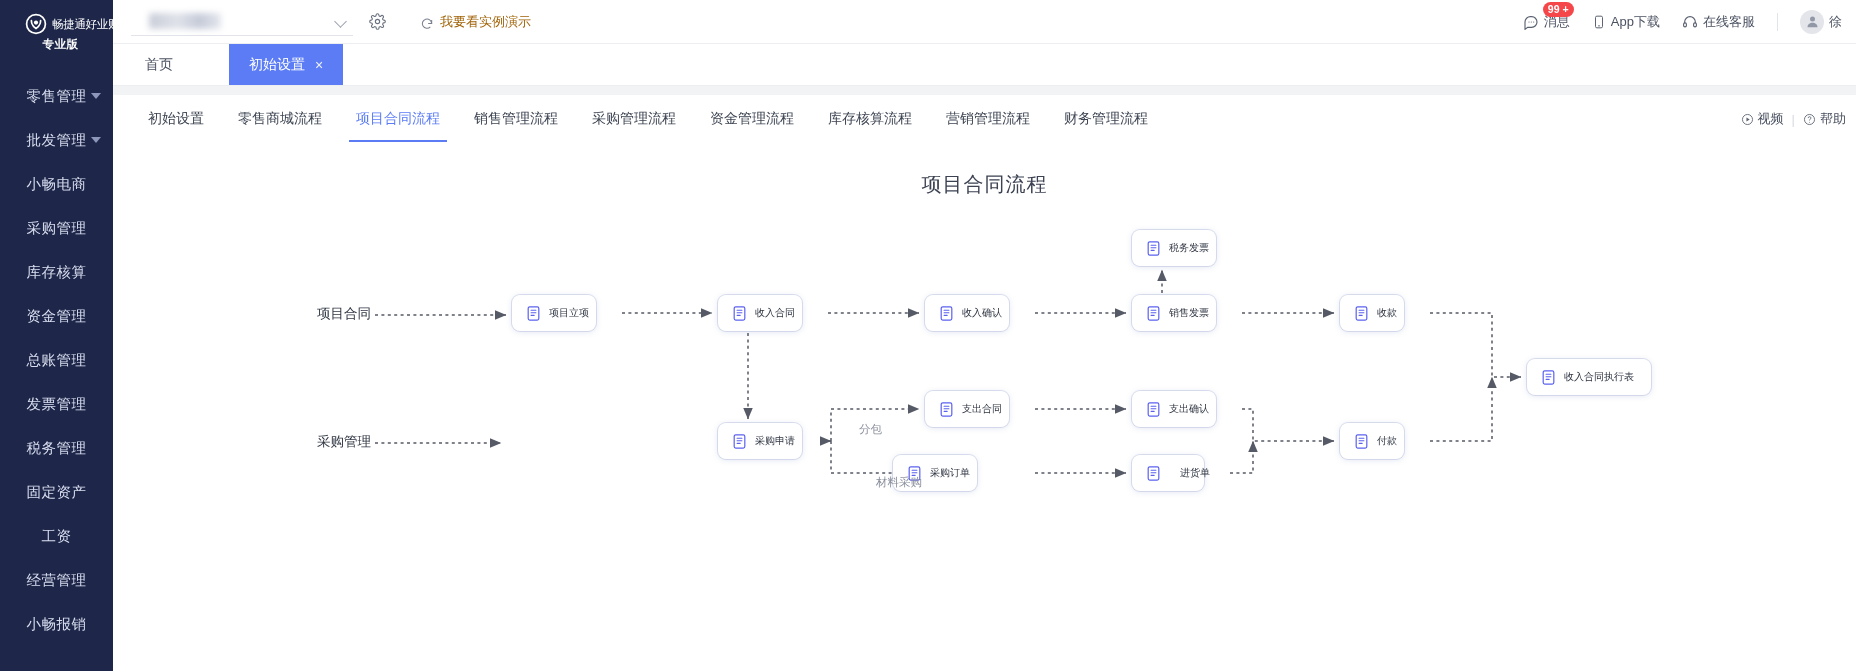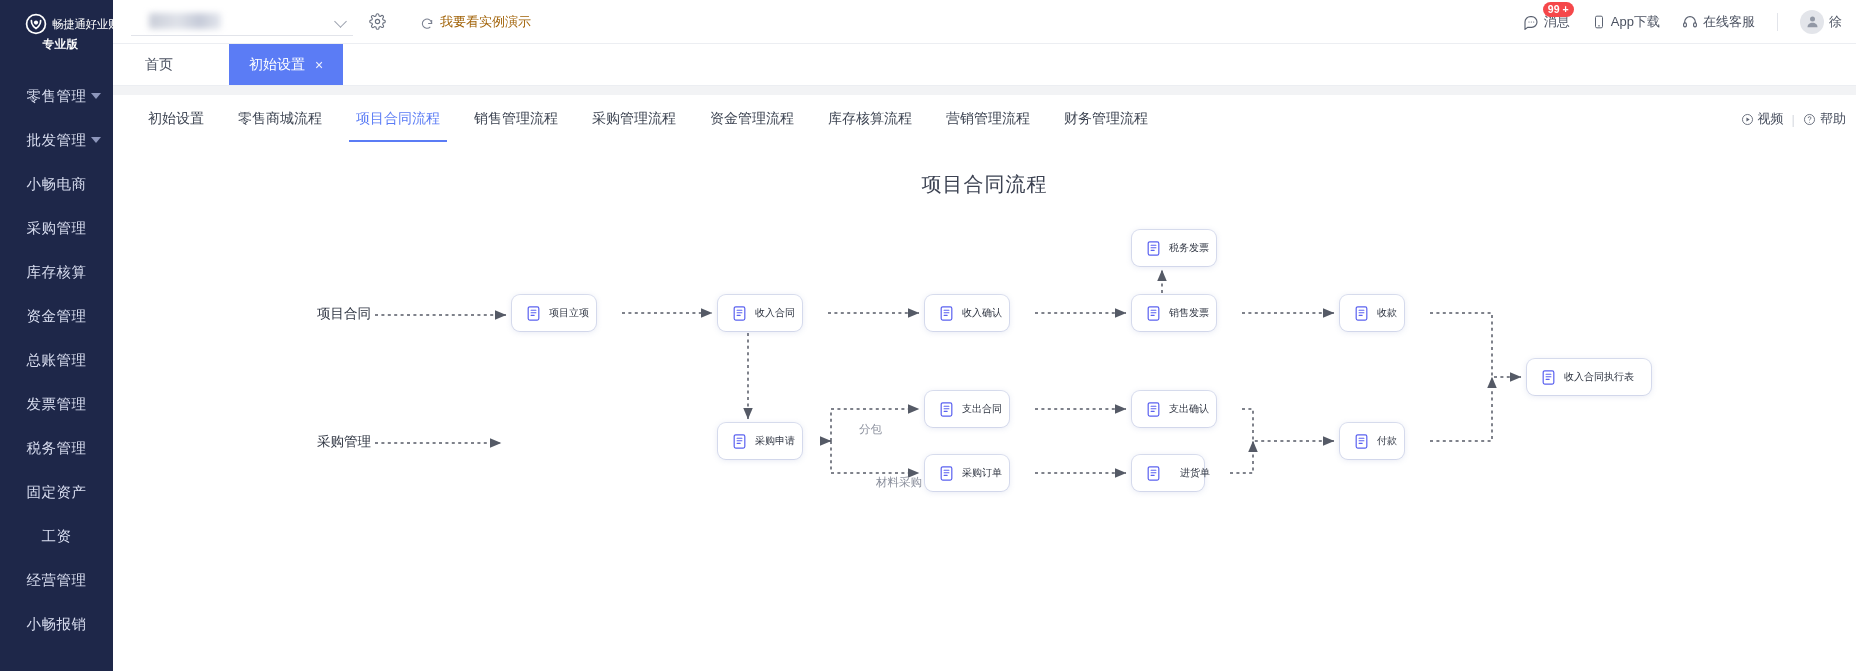--- a/index.html
+++ b/index.html
@@ -412,21 +412,21 @@
               </svg>
               <span>支出合同</span>
             </div>
             <div class="node" style="left: 1019px; top: 193px; width: 84px;">
               <svg class="nic" viewBox="0 0 24 24">
                 <rect x="4.5" y="2.6" width="15" height="18.8" rx="2.2" fill="none" stroke="#5b62f0" stroke-width="1.7"></rect>
                 <path d="M8.6 7.4h6.8M8.6 11h6.8M8.6 14.6h4.4" stroke="#5b62f0" stroke-width="1.6" stroke-linecap="round"></path>
               </svg>
               <span>支出确认</span>
             </div>
-            <div class="node" style="left: 812px; top: 257px; width: 84px;">
+            <div class="node" style="left: 780px; top: 257px; width: 84px;">
               <svg class="nic" viewBox="0 0 24 24">
                 <rect x="4.5" y="2.6" width="15" height="18.8" rx="2.2" fill="none" stroke="#5b62f0" stroke-width="1.7"></rect>
                 <path d="M8.6 7.4h6.8M8.6 11h6.8M8.6 14.6h4.4" stroke="#5b62f0" stroke-width="1.6" stroke-linecap="round"></path>
               </svg>
               <span>采购订单</span>
             </div>
             <div class="node" style="left: 1019px; top: 257px; width: 72px; gap: 18px;">
               <svg class="nic" viewBox="0 0 24 24">
                 <rect x="4.5" y="2.6" width="15" height="18.8" rx="2.2" fill="none" stroke="#5b62f0" stroke-width="1.7"></rect>
                 <path d="M8.6 7.4h6.8M8.6 11h6.8M8.6 14.6h4.4" stroke="#5b62f0" stroke-width="1.6" stroke-linecap="round"></path>

